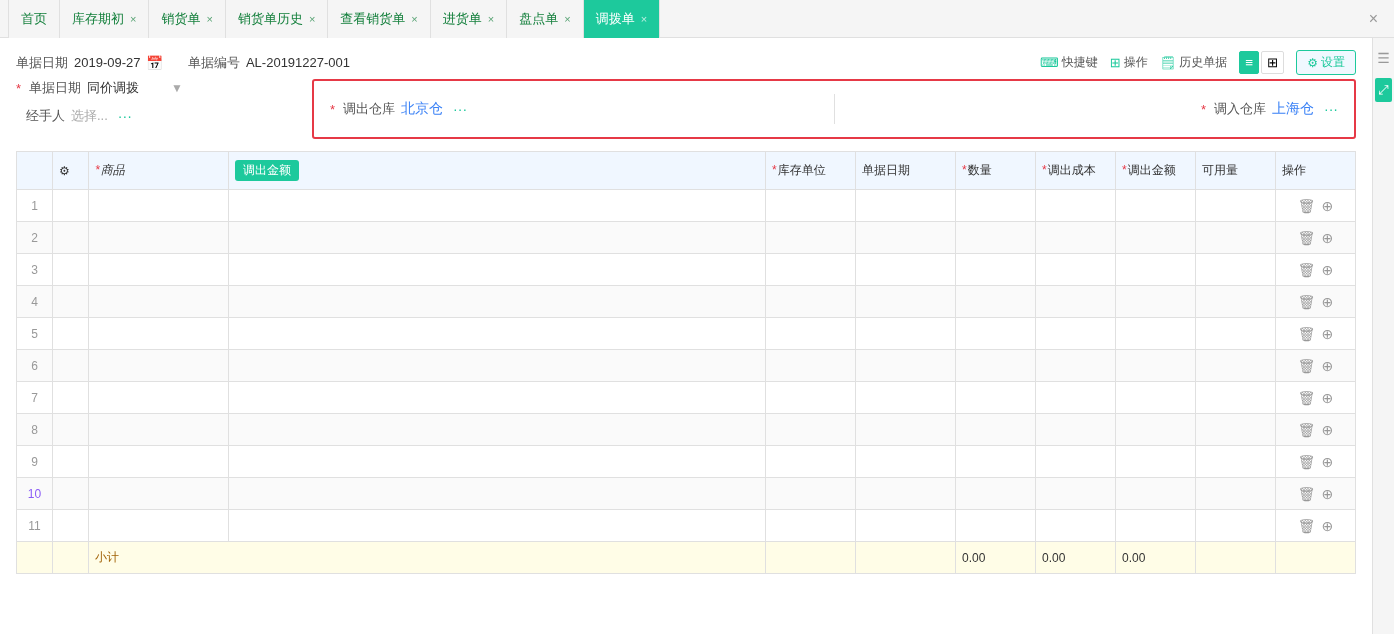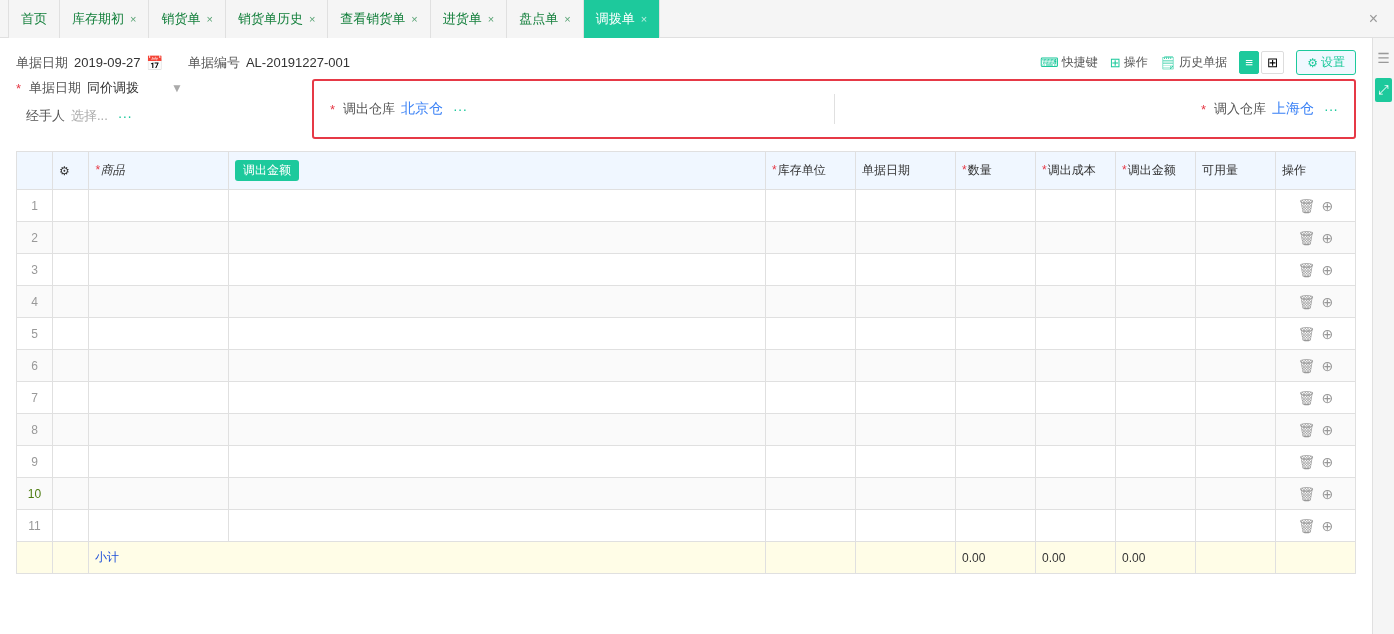--- a/index.html
+++ b/index.html
@@ -406,21 +406,21 @@
       <td class="col-amount"></td>
       <td class="col-avail"></td>
       <td class="col-op">
         <div class="op-icons">
           <span class="op-icon">🗑</span>
           <span class="op-icon">⊕</span>
         </div>
       </td>
     </tr>
             <tr>
-      <td class="col-num" style="text-align:center;color:#4d7c0f;">10</td>
+      <td class="col-num" style="text-align:center;color:#8b5cf6;">10</td>
       <td class="col-gear"></td>
       <td class="col-product"></td>
       <td></td>
       <td class="col-unit"></td>
       <td class="col-spec"></td>
       <td class="col-qty"></td>
       <td class="col-cost"></td>
       <td class="col-amount"></td>
       <td class="col-avail"></td>
       <td class="col-op">
@@ -444,21 +444,21 @@
     <td class="col-op">
       <div class="op-icons">
         <span class="op-icon">🗑</span>
         <span class="op-icon">⊕</span>
       </div>
     </td>
   </tr>
             <tr class="subtotal">
     <td class="col-num"></td>
     <td></td>
-    <td colspan="2" style="text-align:left;color:#1d4ed8;">小计</td>
+    <td colspan="2" style="text-align:left;color:#a16207;">小计</td>
     <td></td>
     <td></td>
     <td class="col-qty">0.00</td>
     <td class="col-cost">0.00</td>
     <td class="col-amount">0.00</td>
     <td></td>
     <td></td>
   </tr>
           </tbody>
       </table>

